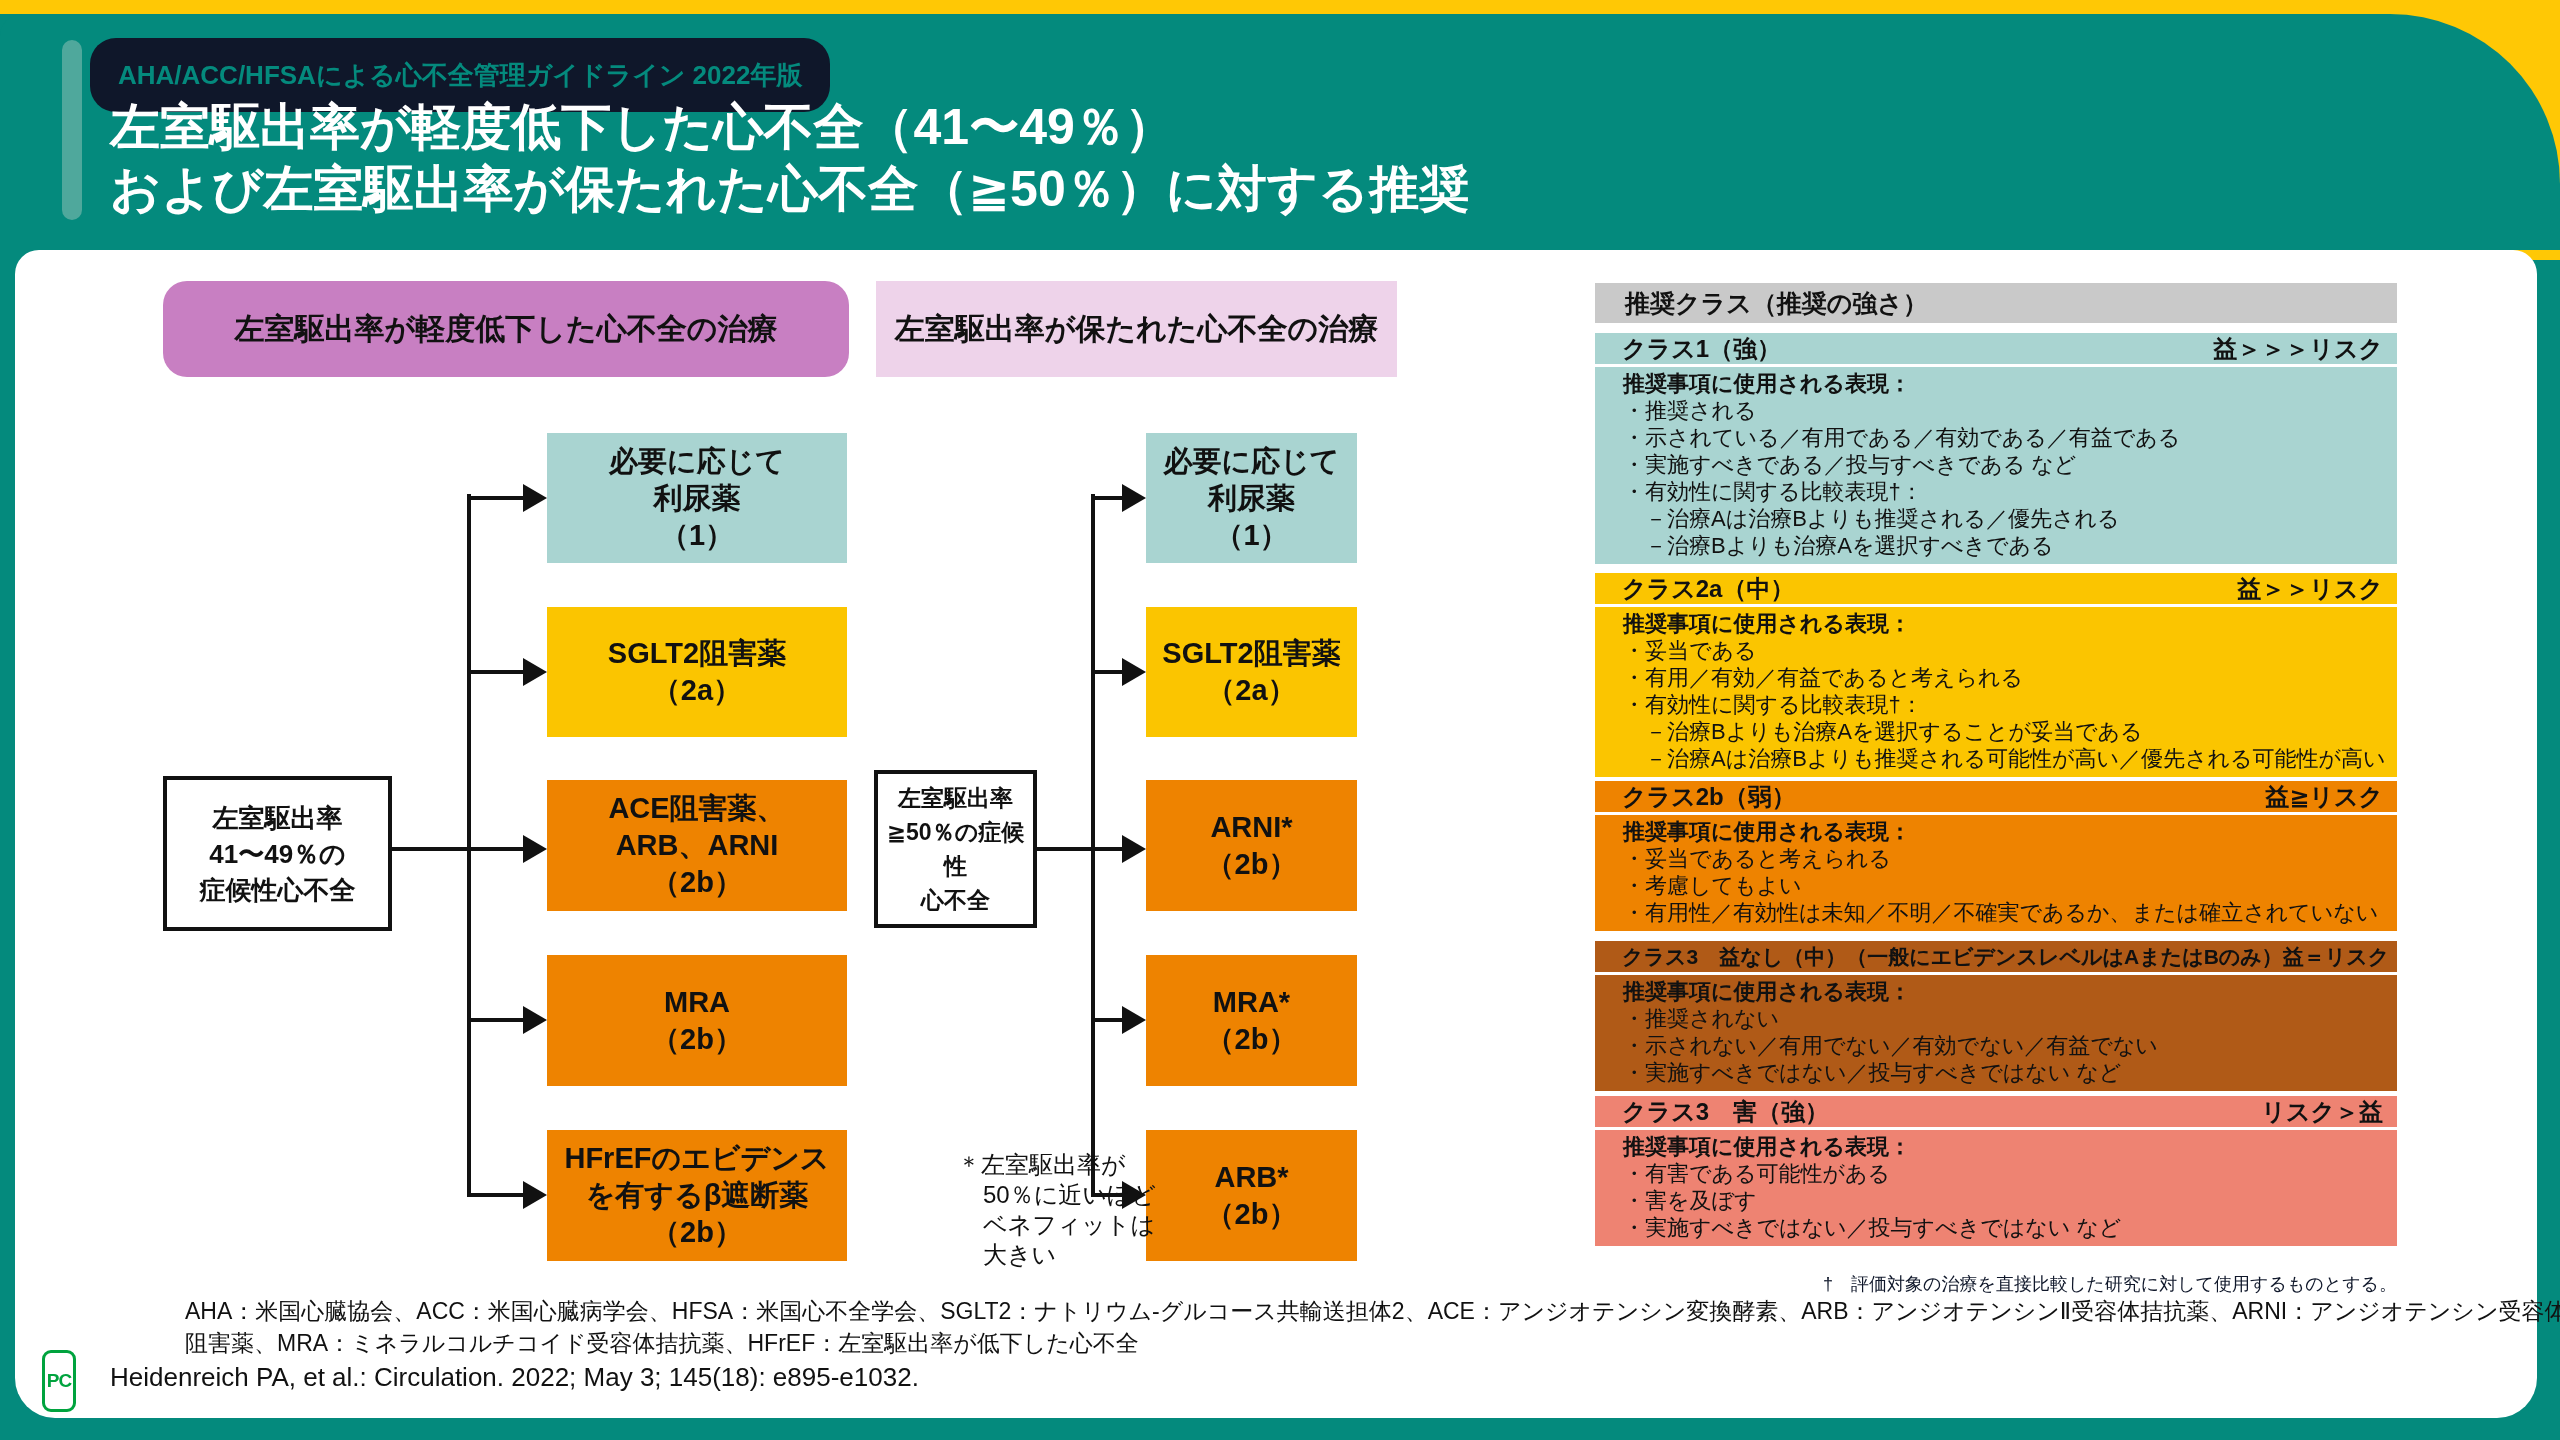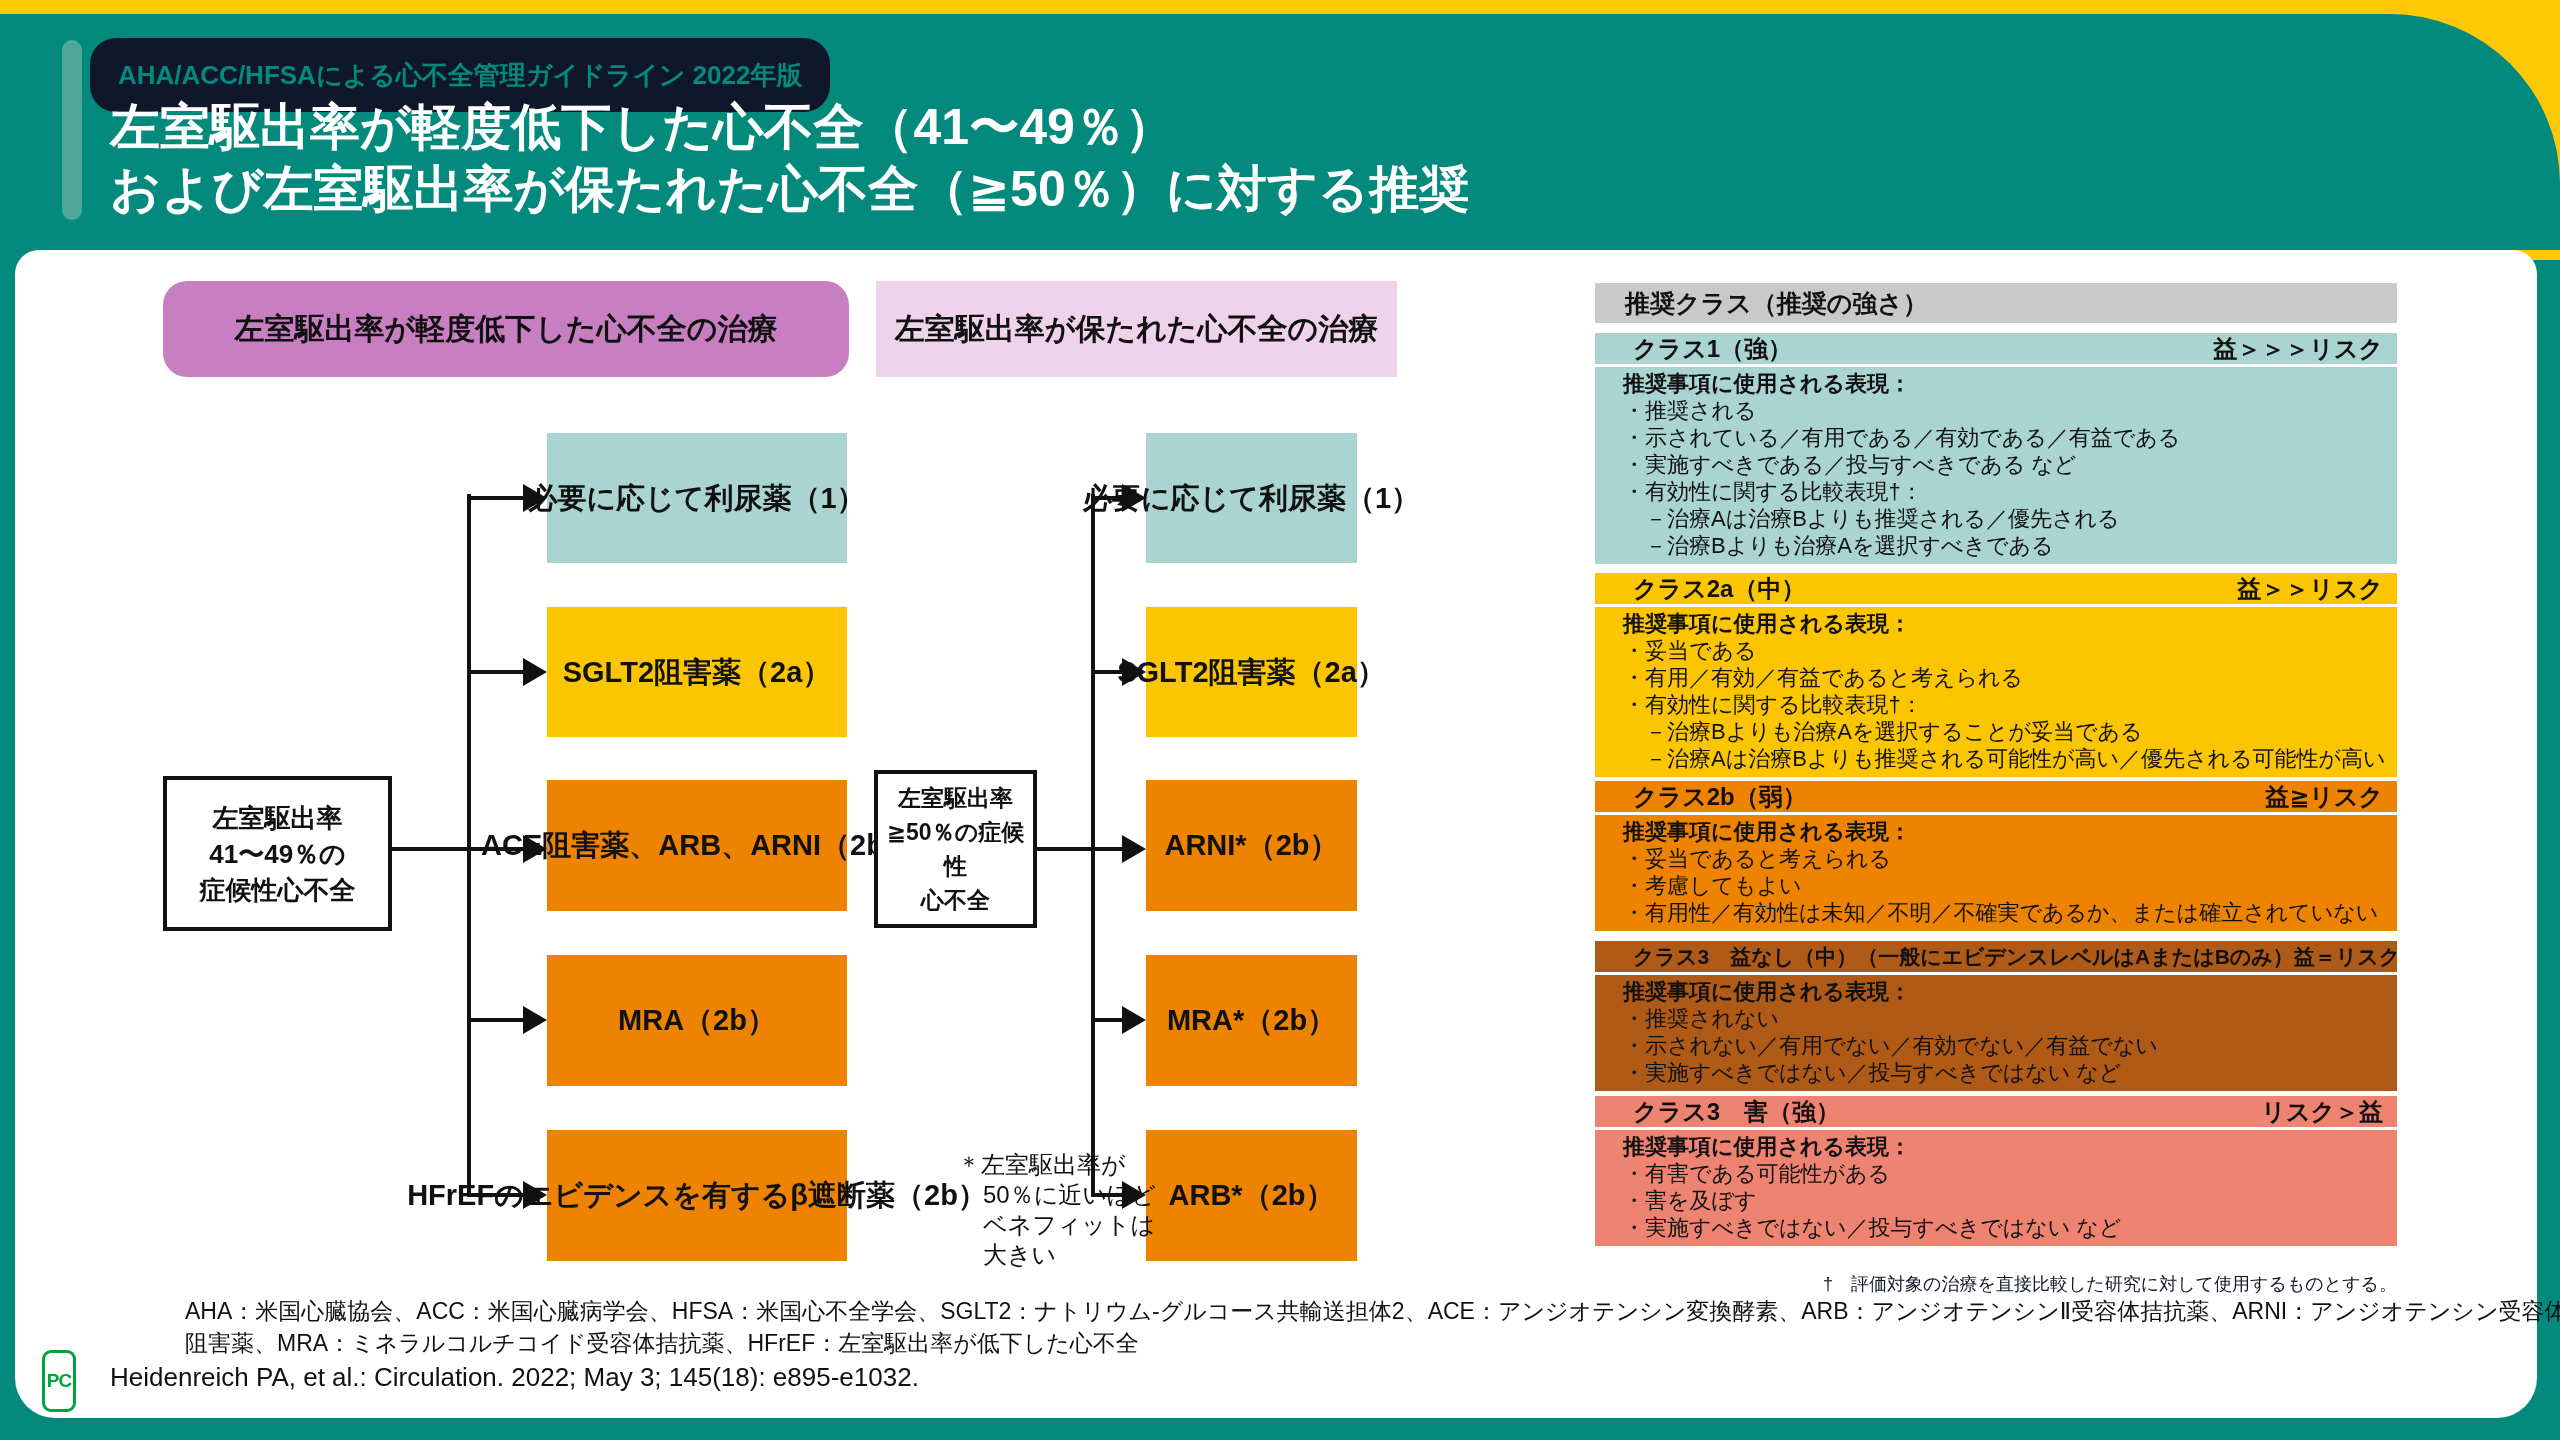--- a/index.html
+++ b/index.html
@@ -27,21 +27,21 @@
   .head-left{left:163px;top:281px;width:686px;background:#c87fc2;border-radius:24px;}
   .head-mid{left:876px;top:281px;width:521px;background:#eed3ea;}
 
   
   .src{background:#fff;border:4px solid #111;box-sizing:border-box;display:flex;flex-direction:column;
        align-items:center;justify-content:center;font-weight:bold;color:#111;text-align:center;}
   .src-left{left:163px;top:776px;width:229px;height:155px;font-size:26px;line-height:36px;}
   .src-mid{left:874px;top:770px;width:163px;height:158px;font-size:23px;line-height:34px;}
 
   
-  .fbox{display:flex;flex-direction:row;align-items:center;justify-content:center;
+  .fbox{display:flex;flex-direction:column;align-items:center;justify-content:center;
         font-size:29px;font-weight:bold;color:#111;line-height:37px;text-align:center;white-space:nowrap;}
   .col-left{left:547px;width:300px;}
   .col-mid{left:1146px;width:211px;}
   .bg-teal{background:#a9d4d1;}
   .bg-yellow{background:#fbc500;}
   .bg-orange{background:#ee8300;}
   .bg-brown{background:#b05a17;}
   .bg-salmon{background:#ee8372;}
 
   
@@ -50,21 +50,21 @@
          border-left:24px solid #111;}
 
   
   .ast{left:957px;top:1150px;font-size:24px;line-height:30px;color:#111;}
   .ast div + div{margin-left:26px;}
 
   
   .gray-bar{left:1595px;top:283px;width:802px;height:40px;background:#c9c9c9;
             font-size:25px;font-weight:bold;color:#111;line-height:40px;padding-left:30px;box-sizing:border-box;white-space:nowrap;}
   .band{left:1595px;width:802px;height:31px;display:flex;justify-content:space-between;align-items:center;
-        font-size:24px;font-weight:bold;color:#111;padding:0 14px 0 38px;box-sizing:border-box;white-space:nowrap;}
+        font-size:24px;font-weight:bold;color:#111;padding:0 14px 0 27px;box-sizing:border-box;white-space:nowrap;}
   .band-small{font-size:21px;}
   .lbody{left:1595px;width:802px;box-sizing:border-box;padding:3px 8px 5px 28px;
          font-size:22px;line-height:27px;color:#111;}
   .lbody .intro{font-weight:bold;white-space:nowrap;}
   .lbody .bline{white-space:nowrap;}
   .dagger{left:1595px;top:1272px;width:802px;text-align:right;font-size:18px;color:#0f172a;white-space:nowrap;}
 
   
   .abbrev{left:185px;font-size:23px;color:#111;white-space:nowrap;}
   .citation{left:110px;top:1362px;font-size:26px;color:#111;white-space:nowrap;}

